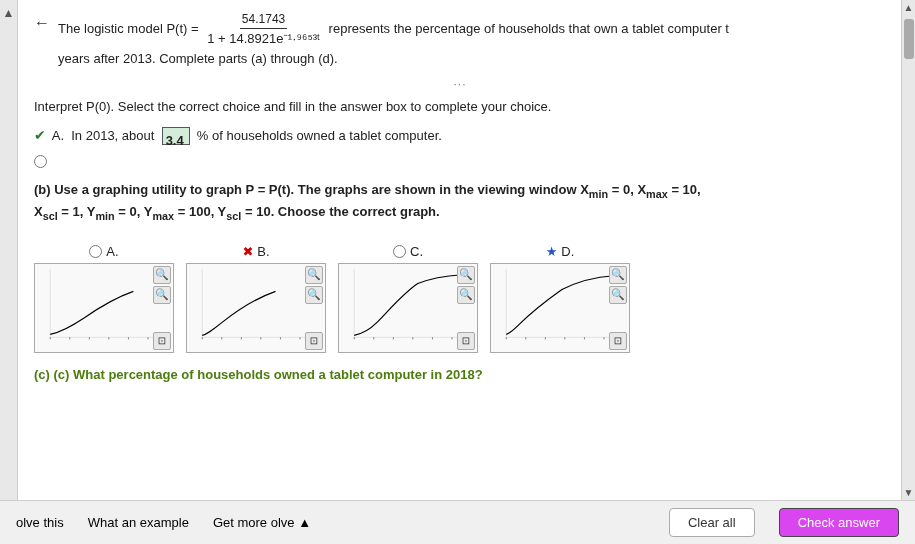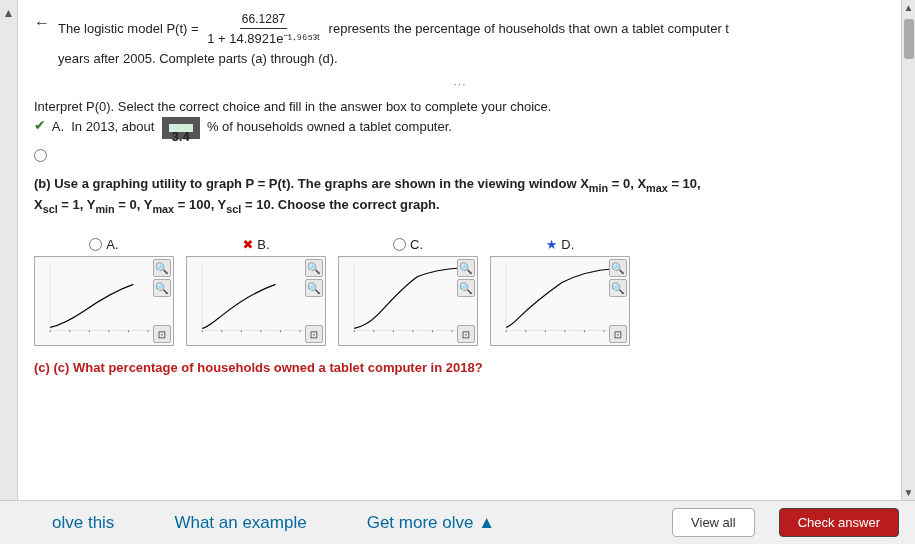--- a/index.html
+++ b/index.html
@@ -95,21 +95,21 @@
       font-size: 13px;
     }
     .divider-dots {
       text-align: center;
       margin: 6px 0;
       color: #888;
     }
     .section-label {
       font-size: 13px;
       color: #222;
-      margin-bottom: 0;
+      margin-bottom: 10px;
       line-height: 1.5;
     }
     .choice-row {
       display: flex;
       align-items: flex-start;
       margin-bottom: 8px;
     }
     .choice-radio {
       margin-right: 6px;
       margin-top: 2px;
@@ -119,21 +119,21 @@
       color: #2a7a2a;
       font-size: 14px;
     }
     .choice-text {
       font-size: 13px;
       color: #222;
       line-height: 1.4;
     }
     .answer-box {
       display: inline-block;
-      border: 7px solid #7f1d1d;
+      border: 1px solid #7f1d1d;
       min-width: 28px;
       height: 18px;
       padding: 4px 3px;
       background: #fff;
       vertical-align: middle;
       font-size: 13px;
     }
     .answer-box-filled {
       background: #d4edda;
       border-color: #555;
@@ -231,21 +231,21 @@
     .graph-svg {
       width: 100%;
       height: 100%;
     }
     .part-c-section {
       margin-top: 14px;
     }
     .part-c-title {
       font-weight: bold;
       font-size: 13px;
-      color: #b91c1c;
+      color: #4d7c0f;
       margin-bottom: 6px;
     }
     .part-c-text {
       font-size: 13px;
       color: #222;
       line-height: 1.6;
     }
     .cursor-arrow {
       display: inline-block;
       font-size: 16px;
@@ -255,40 +255,39 @@
     .footer {
       height: 44px;
       background: #f0f0f0;
       border-top: 1px solid #ccc;
       display: flex;
       align-items: center;
       padding: 0 16px;
       gap: 24px;
     }
     .footer-link {
-      font-size: 17px;
-      color: #0369a1;
+      font-size: 13px;
+      color: #000000;
       cursor: pointer;
       text-decoration: none;
-      margin-left: 36px;
     }
     .footer-spacer {
       flex: 1;
     }
     .btn-clear {
       background: #fff;
       border: 1px solid #aaa;
       border-radius: 4px;
       padding: 6px 18px;
       font-size: 13px;
       cursor: pointer;
       color: #333;
     }
     .btn-check {
-      background: #b91c1c;
+      background: #d946ef;
       border: 1px solid #444;
       border-radius: 4px;
       padding: 6px 18px;
       font-size: 13px;
       cursor: pointer;
       color: #fff;
     }
   </style>
 </head>
 <body>
@@ -299,26 +298,26 @@
     <div class="left-gutter-arrow">▲</div>
   </div>
 
   <div class="content-area">
 
     <div class="problem-header">
       <div class="back-arrow">←</div>
       <div class="problem-text">
         <span>The logistic model P(t) =</span>
         <span class="fraction-formula">
-          <span class="fraction-numerator">66.1287</span>
+          <span class="fraction-numerator">54.1743</span>
           <span class="fraction-denominator">1 + 14.8921e⁻¹·⁹⁶⁵³ᵗ</span>
         </span>
         <span>represents the percentage of households that own a tablet computer t</span>
         <br>
-        <span>years after 2005. Complete parts (a) through (d).</span>
+        <span>years after 2013. Complete parts (a) through (d).</span>
       </div>
     </div>
 
     <div class="divider-dots">···</div>
 
     <div class="section-label">Interpret P(0). Select the correct choice and fill in the answer box to complete your choice.</div>
 
     <div class="choice-row">
       <span class="choice-check">✔</span>
       <span class="choice-text">
@@ -463,15 +462,15 @@
     <div class="scroll-thumb"></div>
     <div class="scroll-arrow" style="margin-top:auto;">▼</div>
   </div>
 </div>
 
 <div class="footer">
   <span class="footer-link">olve this</span>
   <span class="footer-link">What an example</span>
   <span class="footer-link">Get more olve ▲</span>
   <div class="footer-spacer"></div>
-  <button class="btn-clear">View all</button>
+  <button class="btn-clear">Clear all</button>
   <button class="btn-check">Check answer</button>
 </div>
 
 </body></html>

